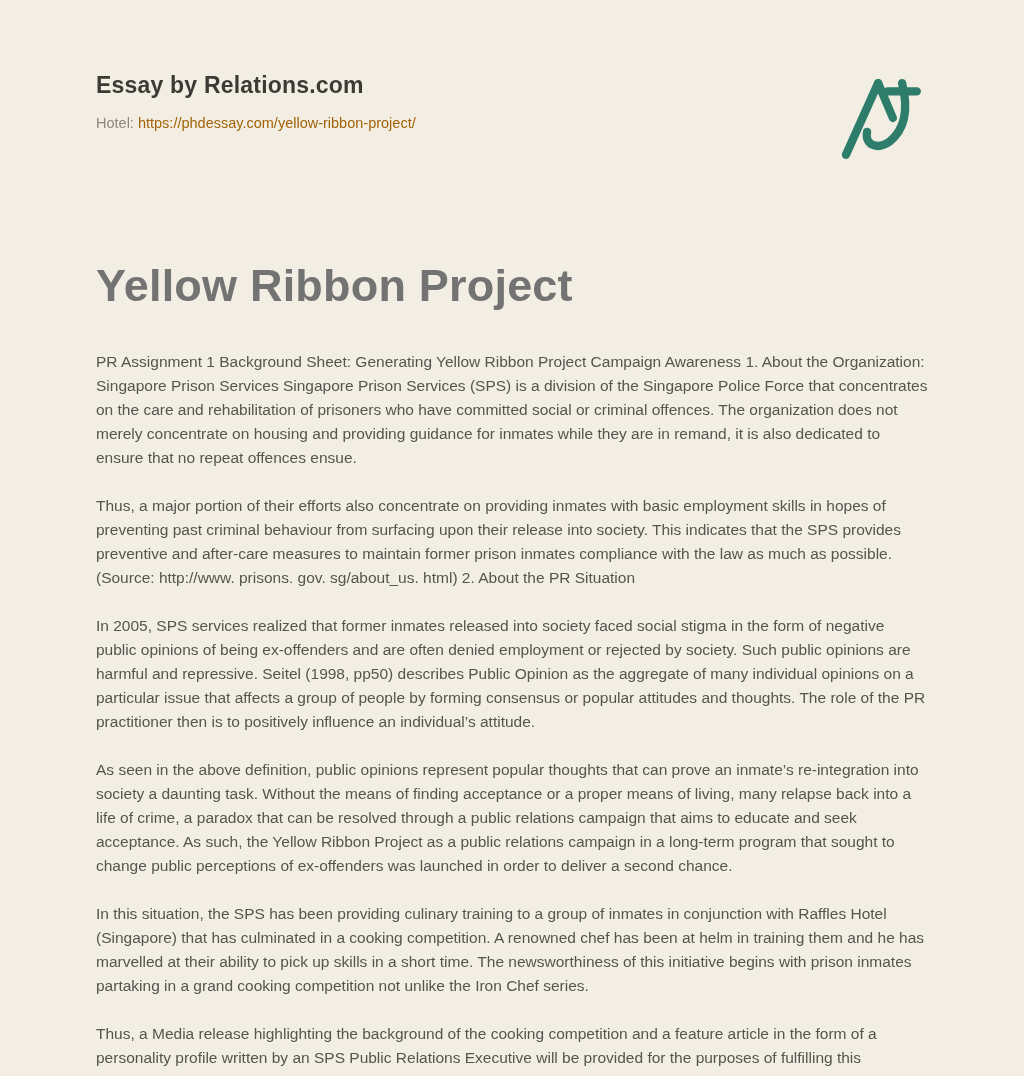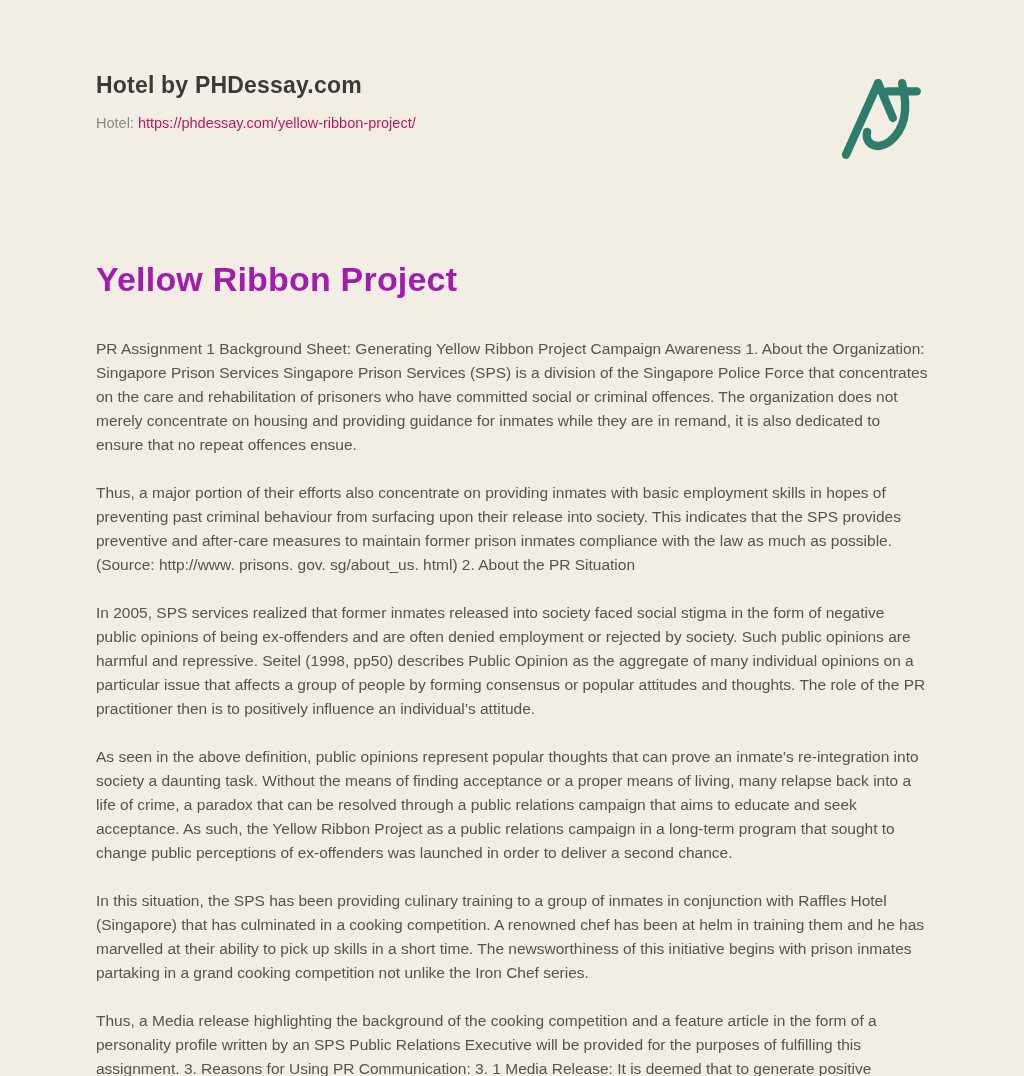--- a/index.html
+++ b/index.html
@@ -30,39 +30,39 @@
     font-weight: 700;
     color: #3c3a35;
     letter-spacing: 0.2px;
   }
   .source-line {
     margin-top: 16px;
     font-size: 14.5px;
     color: #8d897d;
   }
   .source-line a {
-    color: #be185d;
+    color: #a16207;
     text-decoration: none;
   }
   .logo-wrap {
     width: 92px;
     height: 92px;
     margin-right: 2px;
     flex: 0 0 auto;
   }
   .logo-wrap svg {
     width: 100%;
     height: 100%;
     display: block;
   }
   .article-title {
     margin: 96px 0 16px 0;
-    font-size: 34px;
+    font-size: 45px;
     font-weight: 600;
-    color: #a21caf;
+    color: #737373;
     letter-spacing: 0.2px;
   }
   .article-body {
     margin-top: 38px;
   }
   .article-body p {
     margin: 12px 0 24px 0;
     font-size: 15.5px;
     line-height: 24px;
     color: #56544e;
@@ -70,21 +70,21 @@
   }
 </style>
 </head>
 <body>
 
 <div class="page">
   <div class="content">
 
     <div class="header-row">
       <div class="header-text">
-        <h1>Hotel by PHDessay.com</h1>
+        <h1>Essay by Relations.com</h1>
         <div class="source-line">
           <span>Hotel:</span>
           <a href="#">https://phdessay.com/yellow-ribbon-project/</a>
         </div>
       </div>
 
       <div class="logo-wrap">
         <svg viewBox="0 0 100 100" aria-hidden="true">
           <g fill="none" stroke="#2e7d6b" stroke-width="9" stroke-linecap="round">
             <path d="M 13 90 L 48 12"></path>

